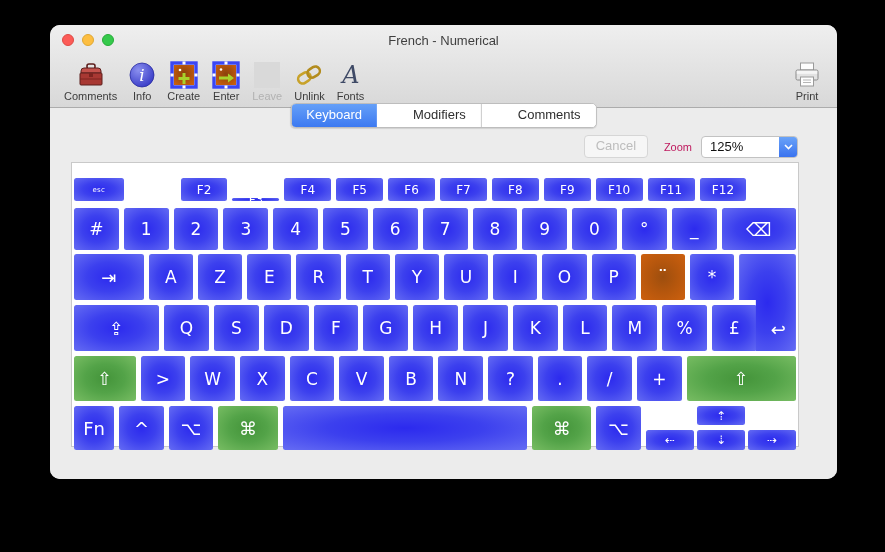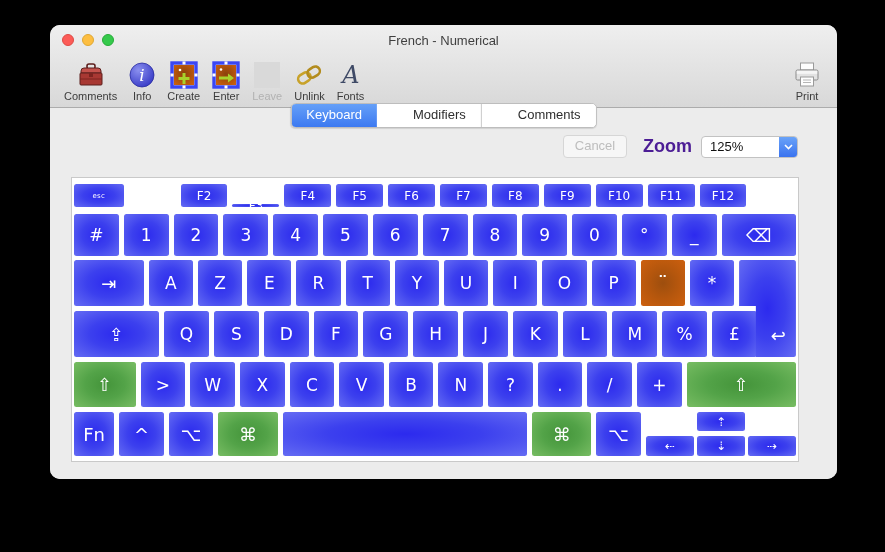--- a/index.html
+++ b/index.html
@@ -28,29 +28,29 @@
   .tabs{position:absolute;top:-5px;left:50%;transform:translateX(-50%);display:flex;height:23px;
         border:1px solid #bdbdbd;border-radius:5px;overflow:hidden;background:#fff;z-index:6;
         box-shadow:0 1px 1px rgba(0,0,0,.12);gap:21px;}
   .tab{padding:0 15px;line-height:22px;font-size:13px;color:#2e2e2e;background:#fff;
        border-right:1px solid #c9c9c9;}
   .tab:last-child{border-right:none;}
   .tab.selected{background:linear-gradient(#65a0f8,#3c79f1);color:#fff;border-right:none;}
   .controls{position:absolute;top:27px;right:39px;display:flex;align-items:center;height:23px;}
   .cancel{width:62px;height:21px;border:1px solid #d6d6d6;border-radius:4px;background:#f6f6f6;
           color:#bdbdbd;font-size:13px;text-align:center;line-height:20px;margin-right:16px;}
-  .zoomlabel{font-size:18px;color:#4c1d95;margin-right:9px;font-weight:bold;}
+  .zoomlabel{font-size:11px;color:#be185d;margin-right:9px;}
   .dropdown{width:97px;height:22px;border:1px solid #c2c2c2;border-radius:4px;background:#fff;
             position:relative;display:flex;align-items:center;box-sizing:border-box;}
   .dropdown .val{padding-left:8px;font-size:13px;color:#111;}
   .dd-cap{position:absolute;right:0;top:0;width:18px;height:100%;border-radius:0 3px 3px 0;
           background:linear-gradient(#6aa3f8,#3a73ef);display:flex;align-items:center;justify-content:center;}
   
-  .kbpanel{position:absolute;left:21px;top:69px;width:728px;height:285px;background:#fff;
-           border:1px solid #c9c9c9;box-sizing:border-box;padding:6px 2px 0 2px;}
+  .kbpanel{position:absolute;left:21px;top:54px;width:728px;height:285px;background:#fff;
+           border:1px solid #c9c9c9;box-sizing:border-box;padding:15px 2px 0 2px;}
   .krow{display:flex;column-gap:5px;align-items:stretch;}
   .krow.r1{height:23px;margin-bottom:7px;}
   .krow.r2{height:42px;margin-bottom:4px;}
   .krow.r3{height:46px;margin-bottom:5px;}
   .krow.r4{height:46px;margin-bottom:5px;}
   .krow.r5{height:45px;margin-bottom:5px;}
   .krow.r6{height:44px;}
   .key{flex:1 1 0;min-width:0;border-radius:2.5px;display:flex;align-items:center;justify-content:center;
        color:#fff;font-size:17px;font-family:"DejaVu Sans",sans-serif;
        background:radial-gradient(ellipse at center,#2c2aee 0%,#3c40ee 45%,#656cf3 100%);}

